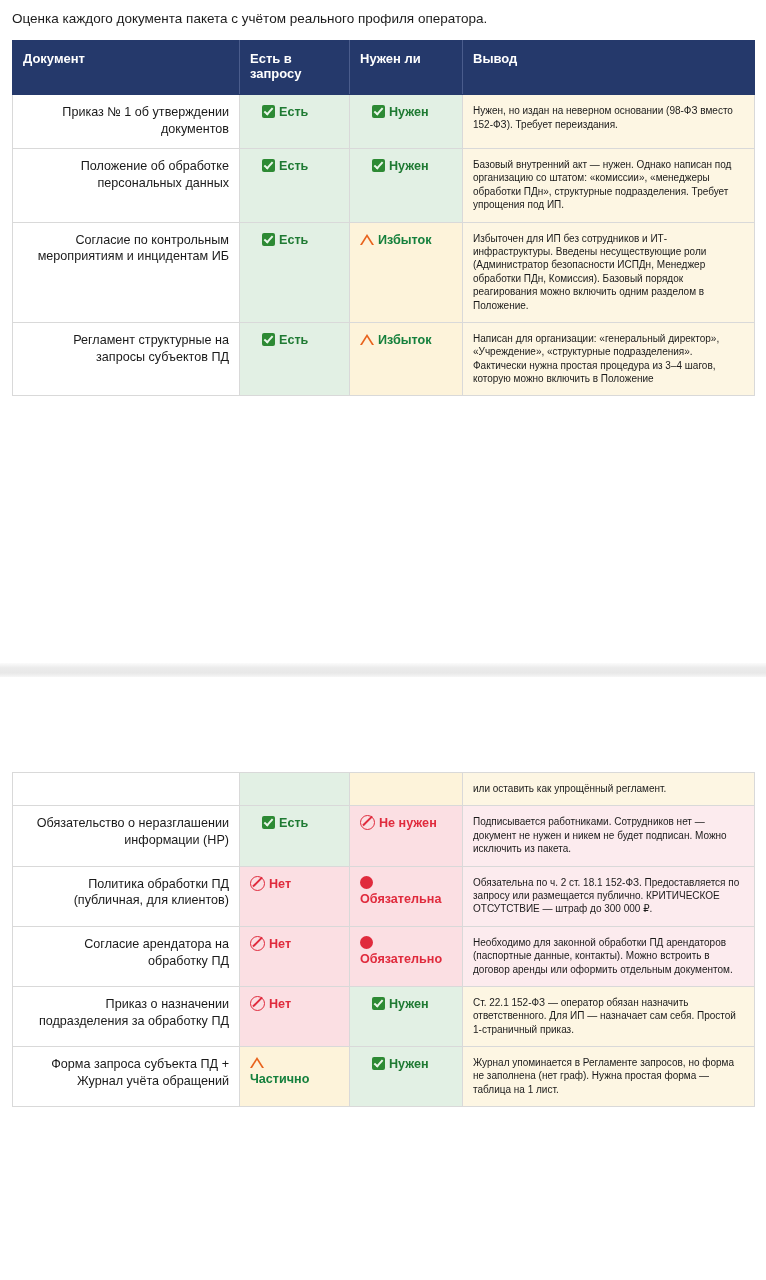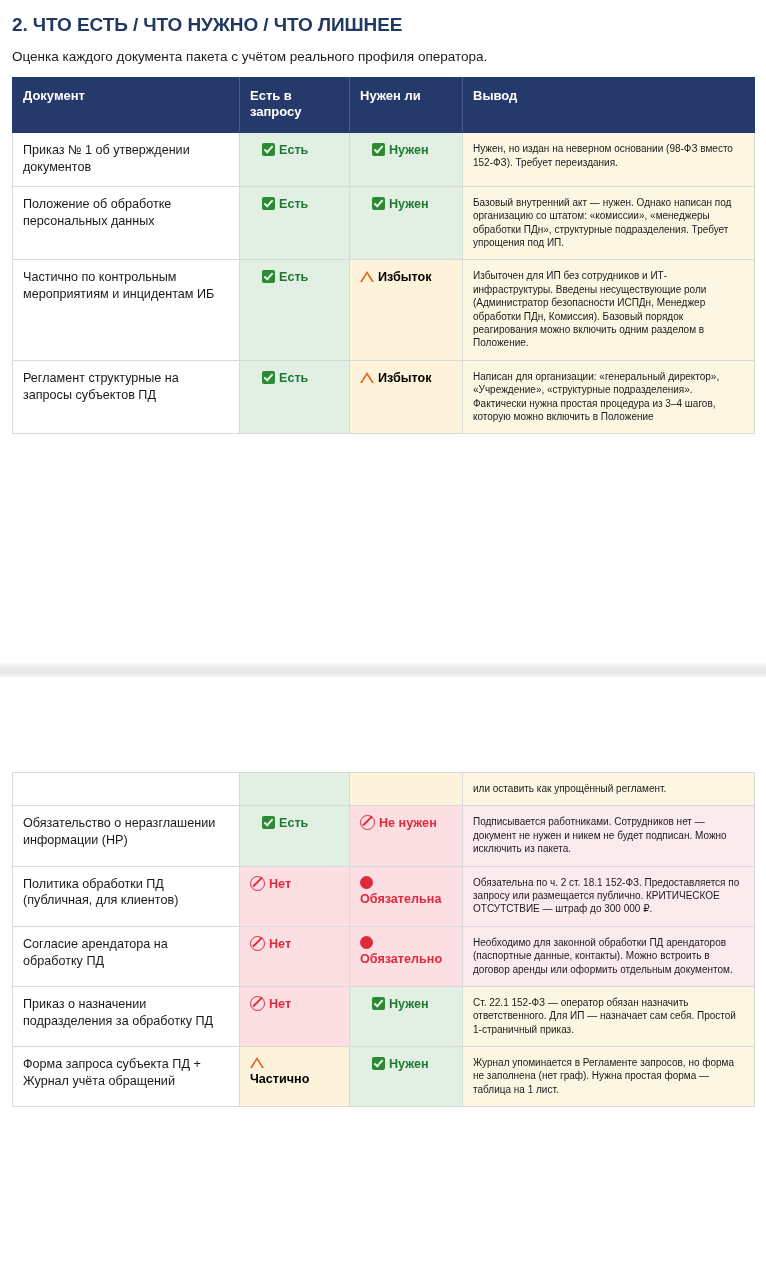--- a/index.html
+++ b/index.html
@@ -74,32 +74,32 @@
   }
   td.cell-doc { color: #1a1a1a; }
   td.cell-note { font-size: 10px; color: #1a1a1a; }
 
   
   .bg-green  { background: #e2f0e4 !important; }
   .bg-yellow { background: #fdf3da !important; }
   .bg-red    { background: #fbdfe3 !important; }
   .bg-note-yellow { background: #fdf6e3 !important; }
   .bg-note-red    { background: #fcebee !important; }
-  .bg-white  { background: #ffffff !important; }
+  .bg-white  { background: #ffffff !important; text-align: right; }
 
   .status {
     display: block;
     font-weight: bold;
     font-size: 12.6px;
     line-height: 1.3;
     white-space: normal;
   }
   .status .lbl { vertical-align: top; }
   .st-green  { color: #1f7a33; padding-left: 12px; }
-  .st-orange { color: #000000; }
+  .st-orange { color: #15803d; }
   .st-red    { color: #e02b3d; }
 
   
   .ico {
     display: inline-block;
     vertical-align: -2px;
     margin-right: 4px;
   }
   .ico-check {
     width: 13px; height: 13px;
@@ -177,21 +177,20 @@
   }
   .sheet-b .matrix { margin-top: 95px; }
 </style>
 </head>
 <body>
 
 <div class="page">
 
   <div class="sheet-a">
 
-    <div class="doc-title">2. ЧТО ЕСТЬ / ЧТО НУЖНО / ЧТО ЛИШНЕЕ</div>
     <div class="doc-subtitle">Оценка каждого документа пакета с учётом реального профиля оператора.</div>
 
     <table class="matrix">
       <colgroup>
         <col class="c-doc">
           <col class="c-have">
           <col class="c-need">
           <col class="c-note">
       </colgroup>
       <thead>
@@ -217,21 +216,21 @@
             <td class="cell-doc bg-white">Положение об обработке персональных данных</td>
             <td class="bg-green">
               <span class="status st-green"><span class="ico ico-check"></span><span class="lbl">Есть</span></span>
             </td>
             <td class="bg-green">
               <span class="status st-green"><span class="ico ico-check"></span><span class="lbl">Нужен</span></span>
             </td>
             <td class="cell-note bg-note-yellow">Базовый внутренний акт — нужен. Однако написан под организацию со штатом: «комиссии», «менеджеры обработки ПДн», структурные подразделения. Требует упрощения под ИП.</td>
           </tr>
           <tr>
-            <td class="cell-doc bg-white">Частично по контрольным мероприятиям и инцидентам ИБ</td>
+            <td class="cell-doc bg-white">Согласие по контрольным мероприятиям и инцидентам ИБ</td>
             <td class="bg-green">
               <span class="status st-green"><span class="ico ico-check"></span><span class="lbl">Есть</span></span>
             </td>
             <td class="bg-yellow">
               <span class="status st-orange"><span class="ico ico-warn"></span><span class="lbl">Избыток</span></span>
             </td>
             <td class="cell-note bg-note-yellow">Избыточен для ИП без сотрудников и ИТ-инфраструктуры. Введены несуществующие роли (Администратор безопасности ИСПДн, Менеджер обработки ПДн, Комиссия). Базовый порядок реагирования можно включить одним разделом в Положение.</td>
           </tr>
           <tr>
             <td class="cell-doc bg-white">Регламент структурные на запросы субъектов ПД</td>

